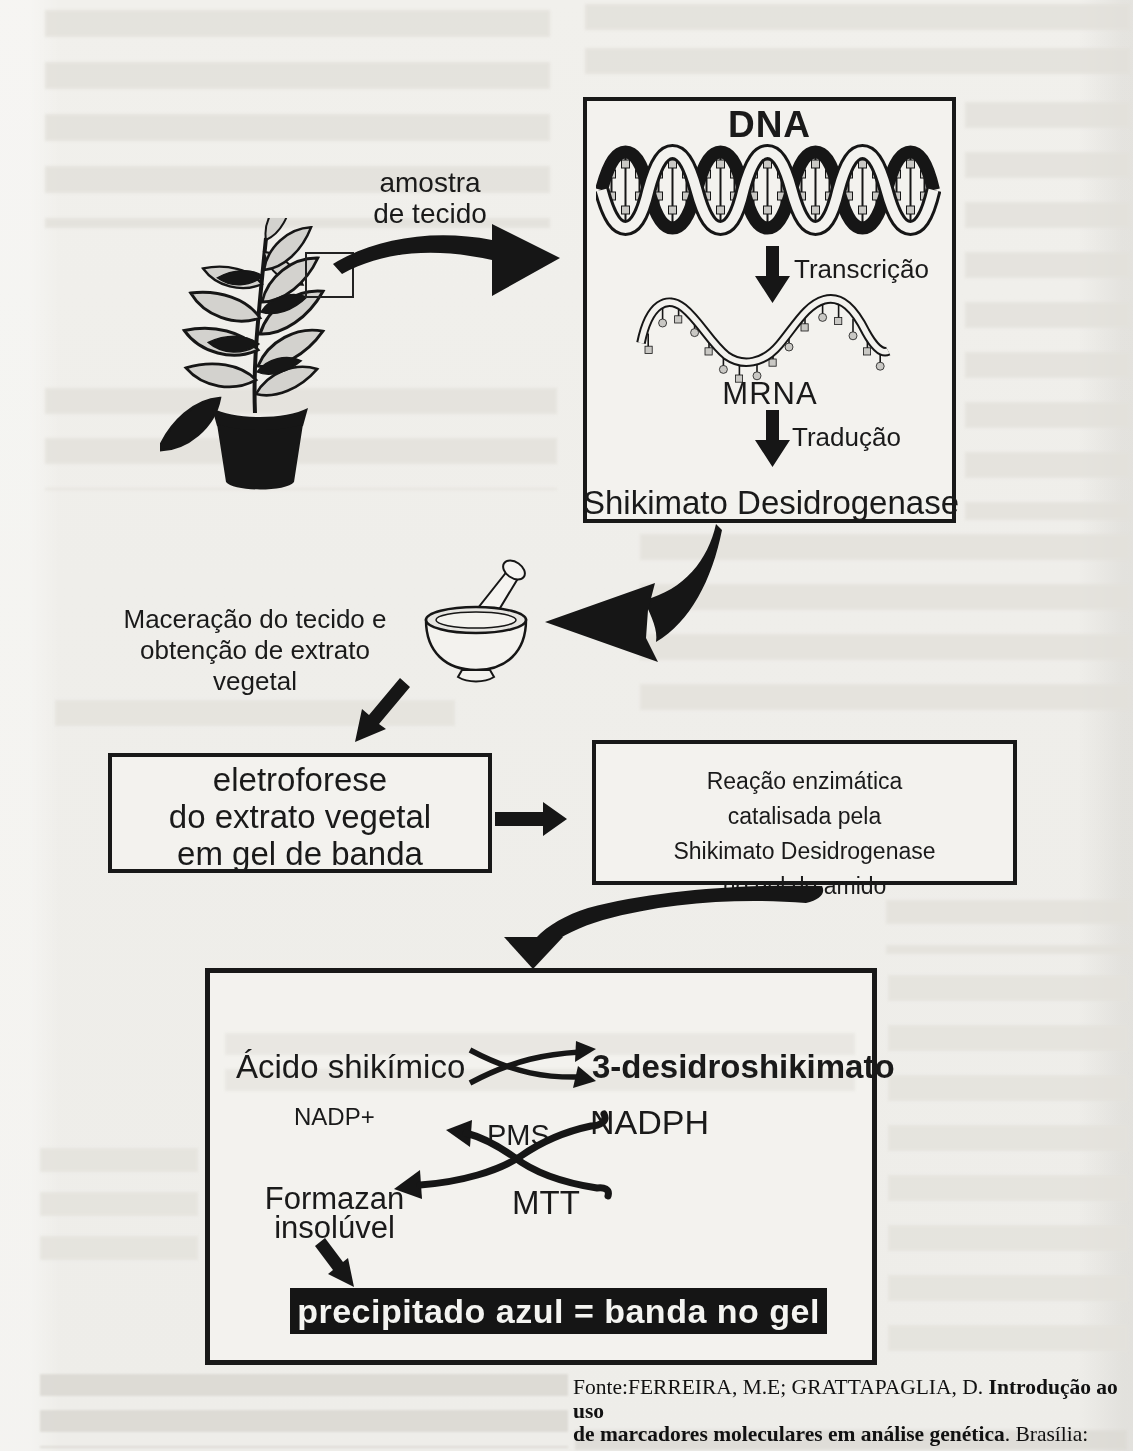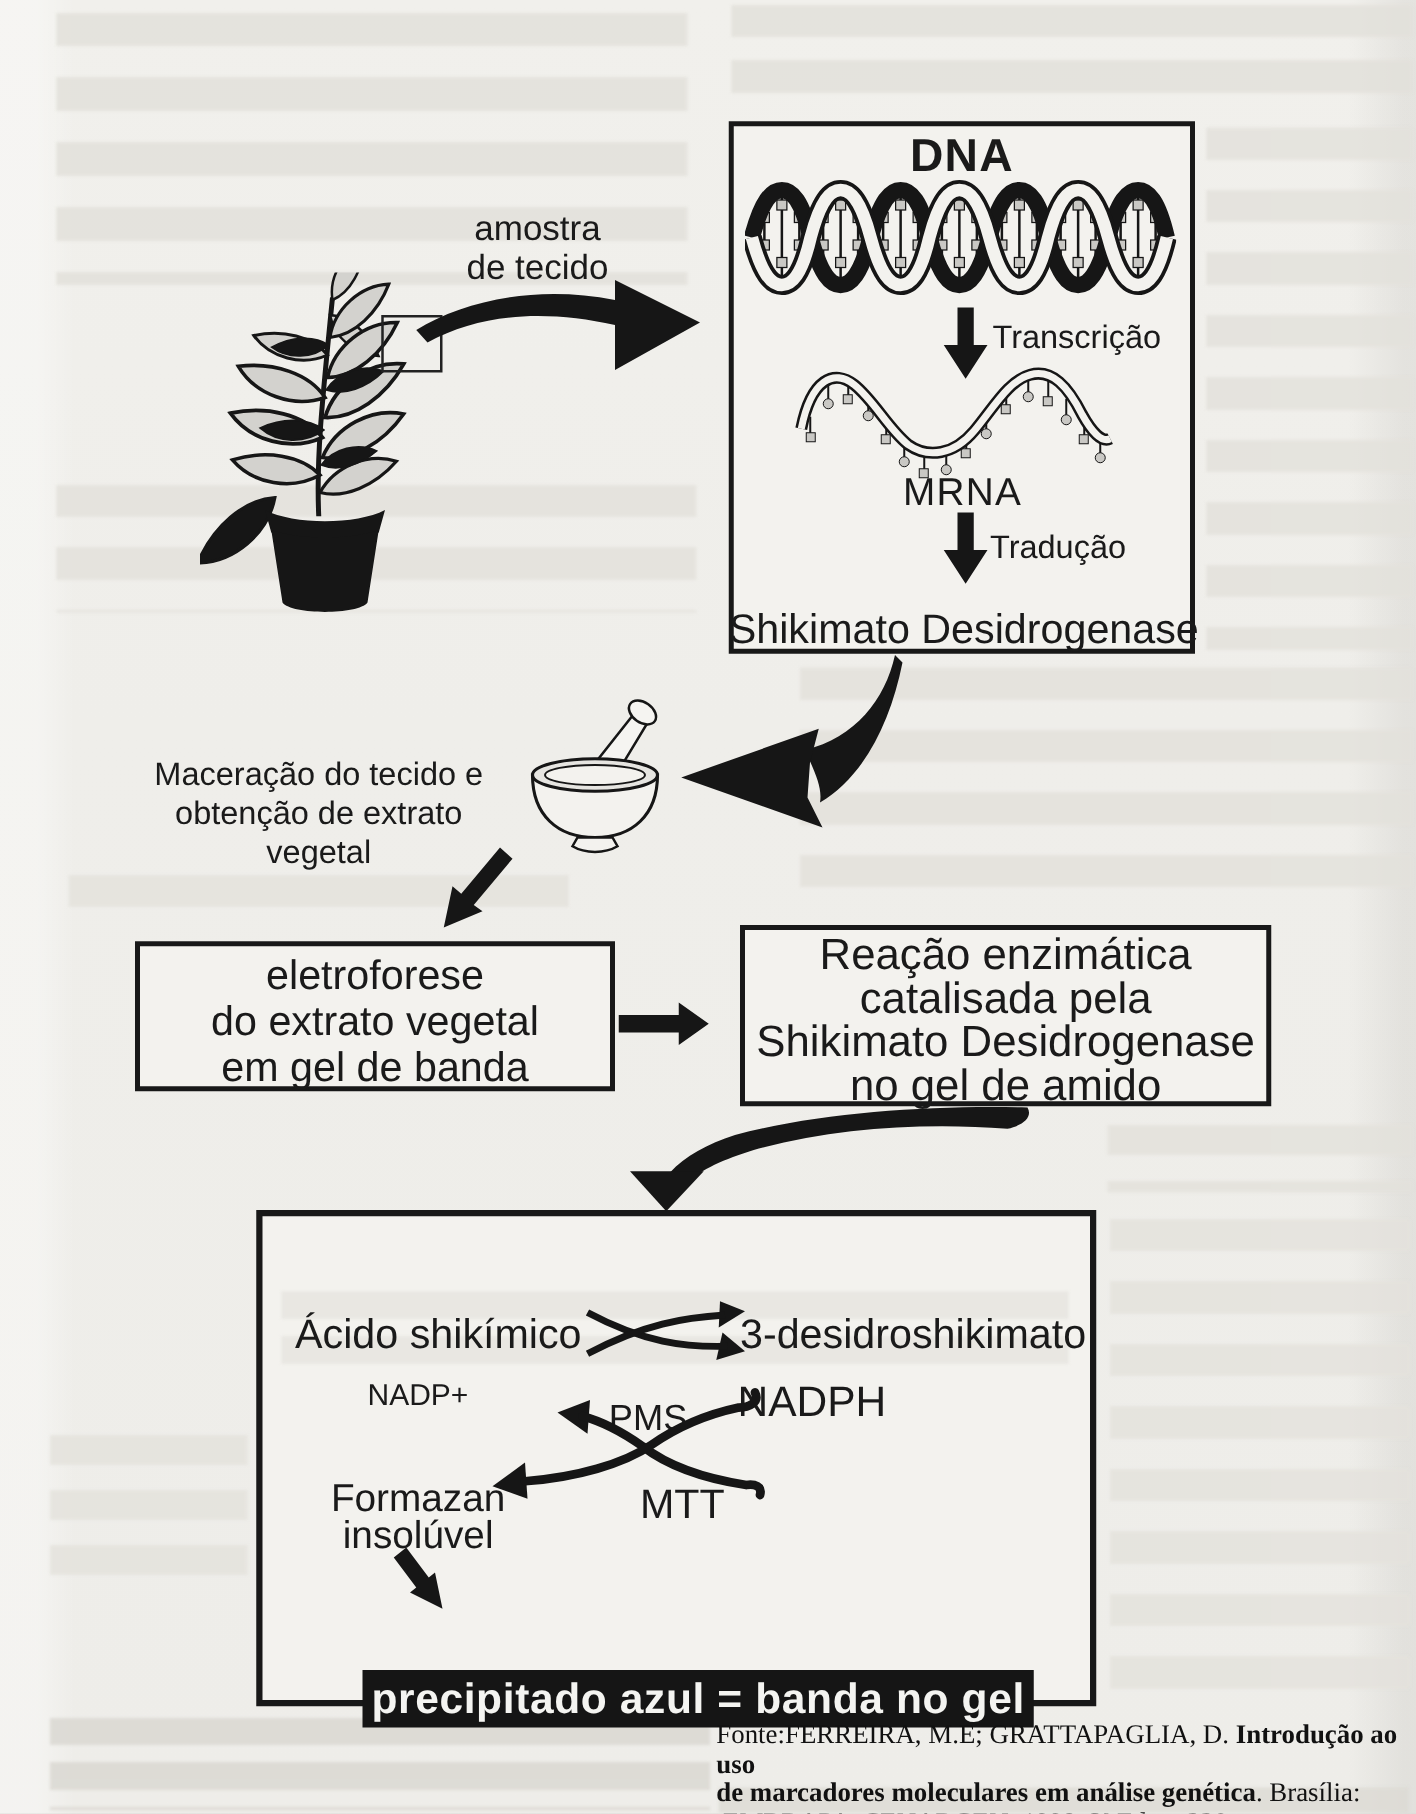--- a/index.html
+++ b/index.html
@@ -14,21 +14,21 @@
   .abs{position:absolute;}
   .ghost{position:absolute;filter:blur(1.4px);opacity:.8;pointer-events:none;}
   .txt{position:absolute;white-space:nowrap;}
   .ctr{text-align:center;}
   .box{position:absolute;border:4px solid #181818;background:#f3f2ee;box-sizing:border-box;}
   .it{}
   .arrows{position:absolute;left:0;top:0;width:1133px;height:1451px;pointer-events:none;}
   .banner{
     position:absolute;left:290px;top:1288px;width:537px;height:46px;
     background:#151515;color:#f4f4f1;font-weight:bold;font-size:34px;
-    display:flex;align-items:center;justify-content:center;letter-spacing:.5px;margin-top:48px;
+    display:flex;align-items:center;justify-content:center;letter-spacing:.5px;
   }
   .cite{position:absolute;left:573px;top:1376px;width:552px;
     font-family:"Liberation Serif","DejaVu Serif",serif;font-size:21.5px;line-height:23.6px;color:#111;}
   .cite-line{white-space:pre-wrap;}
   .cite b{font-weight:bold;}
 </style>
 </head>
 <body>
 
 <div class="page">
@@ -180,35 +180,35 @@
 
   <div class="box" style="left:108px;top:753px;width:384px;height:120px;">
     <div class="ctr" style="font-size:33px;line-height:37px;padding-top:4px;">
       <div>eletroforese</div>
       <div>do extrato vegetal</div>
       <div>em gel de banda</div>
     </div>
   </div>
 
   <div class="box" style="left:592px;top:740px;width:425px;height:145px;">
-    <div class="ctr" style="font-size:35px;line-height:35px;padding-top:2px;">
+    <div class="ctr" style="font-size:23px;line-height:35px;padding-top:20px;">
       <div>Reação enzimática</div>
       <div>catalisada pela</div>
       <div class="it">Shikimato Desidrogenase</div>
       <div>no gel de amido</div>
     </div>
   </div>
 
   <div class="box" style="left:205px;top:968px;width:672px;height:397px;border-width:5px;">
     <div class="ghost" style="left:15px;top:60px;width:630px;height:66px;background:repeating-linear-gradient(to bottom,#e7e5e0 0 22px,transparent 22px 36px);"></div>
   </div>
 
 
   <div class="txt" style="left:236px;top:1048px;font-size:33px;">Ácido shikímico</div>
-  <div class="txt" style="left:592px;top:1048px;font-size:33px;">3-desidroshikimato</div>
+  <div class="txt" style="left:592px;top:1048px;font-size:33px;font-weight:bold;">3-desidroshikimato</div>
   <div class="txt" style="left:294px;top:1103px;font-size:24px;">NADP+</div>
   <div class="txt" style="left:487px;top:1119px;font-size:29px;">PMS</div>
   <div class="txt" style="left:590px;top:1103px;font-size:34px;">NADPH</div>
   <div class="txt ctr it" style="left:252px;top:1184px;width:165px;font-size:31px;line-height:29px;">
     <div>Formazan</div>
     <div>insolúvel</div>
   </div>
   <div class="txt" style="left:512px;top:1184px;font-size:33px;">MTT</div>
 
   <div class="banner">precipitado azul = banda no gel</div>

